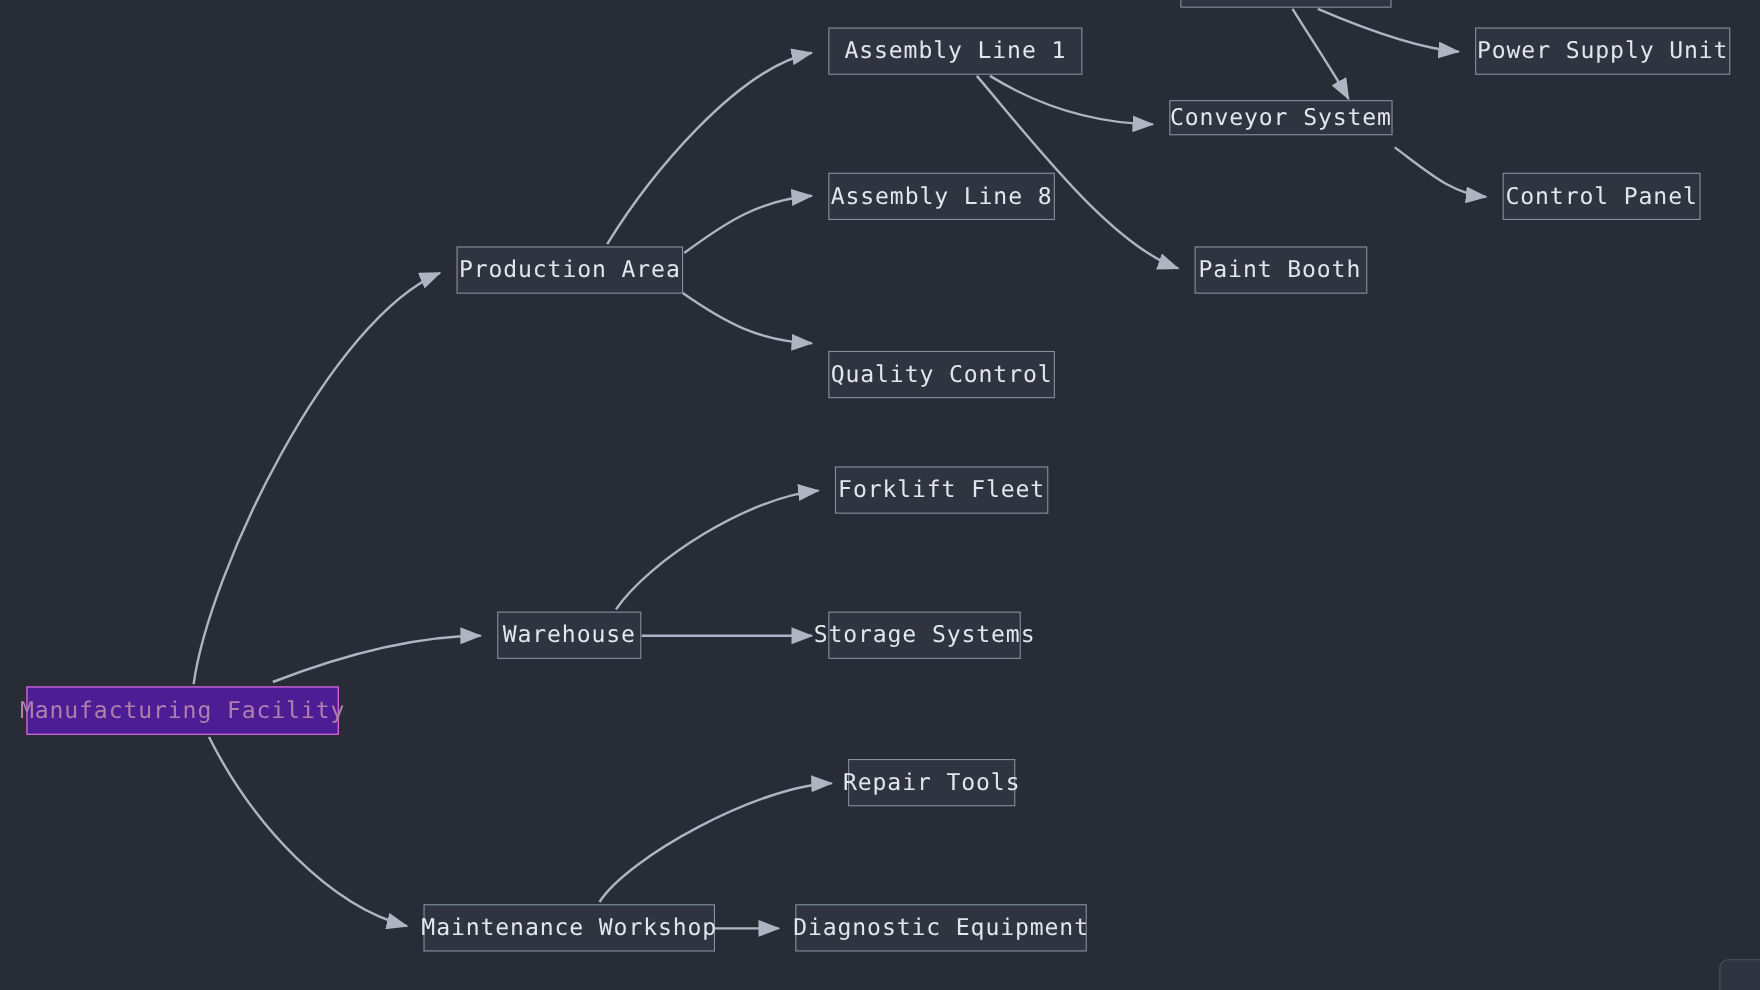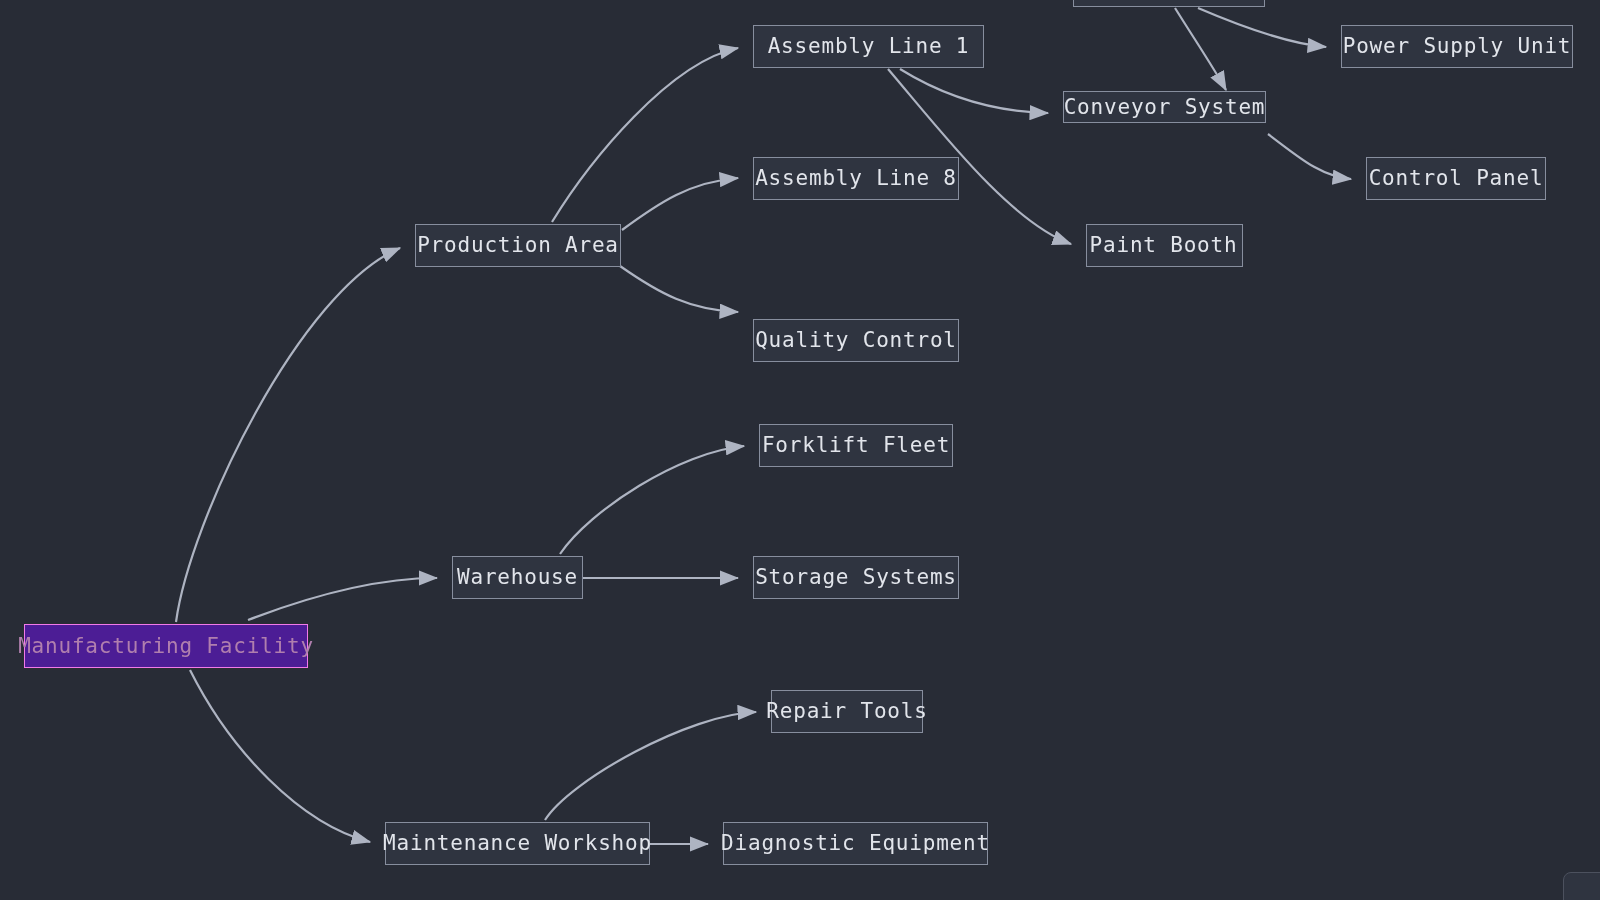--- a/index.html
+++ b/index.html
@@ -110,21 +110,21 @@
       </div>
       <div class="node" style="left: 1073px; top: -38px; width: 192px; height: 45px;">
         <span></span>
       </div>
       <div class="node" style="left: 452px; top: 556px; width: 131px; height: 43px; align-items: center;">
         <span>Warehouse</span>
       </div>
       <div class="node" style="left: 759px; top: 424px; width: 194px; height: 43px;">
         <span>Forklift Fleet</span>
       </div>
-      <div class="node" style="left: 753px; top: 556px; width: 206px; height: 43px;">
+      <div class="node" style="left: 753px; top: 556px; width: 175px; height: 43px;">
         <span>Storage Systems</span>
       </div>
       <div class="node" style="left: 385px; top: 822px; width: 265px; height: 43px;">
         <span>Maintenance Workshop</span>
       </div>
       <div class="node" style="left: 771px; top: 690px; width: 152px; height: 43px;">
         <span>Repair Tools</span>
       </div>
       <div class="node" style="left: 723px; top: 822px; width: 265px; height: 43px;">
         <span>Diagnostic Equipment</span>

